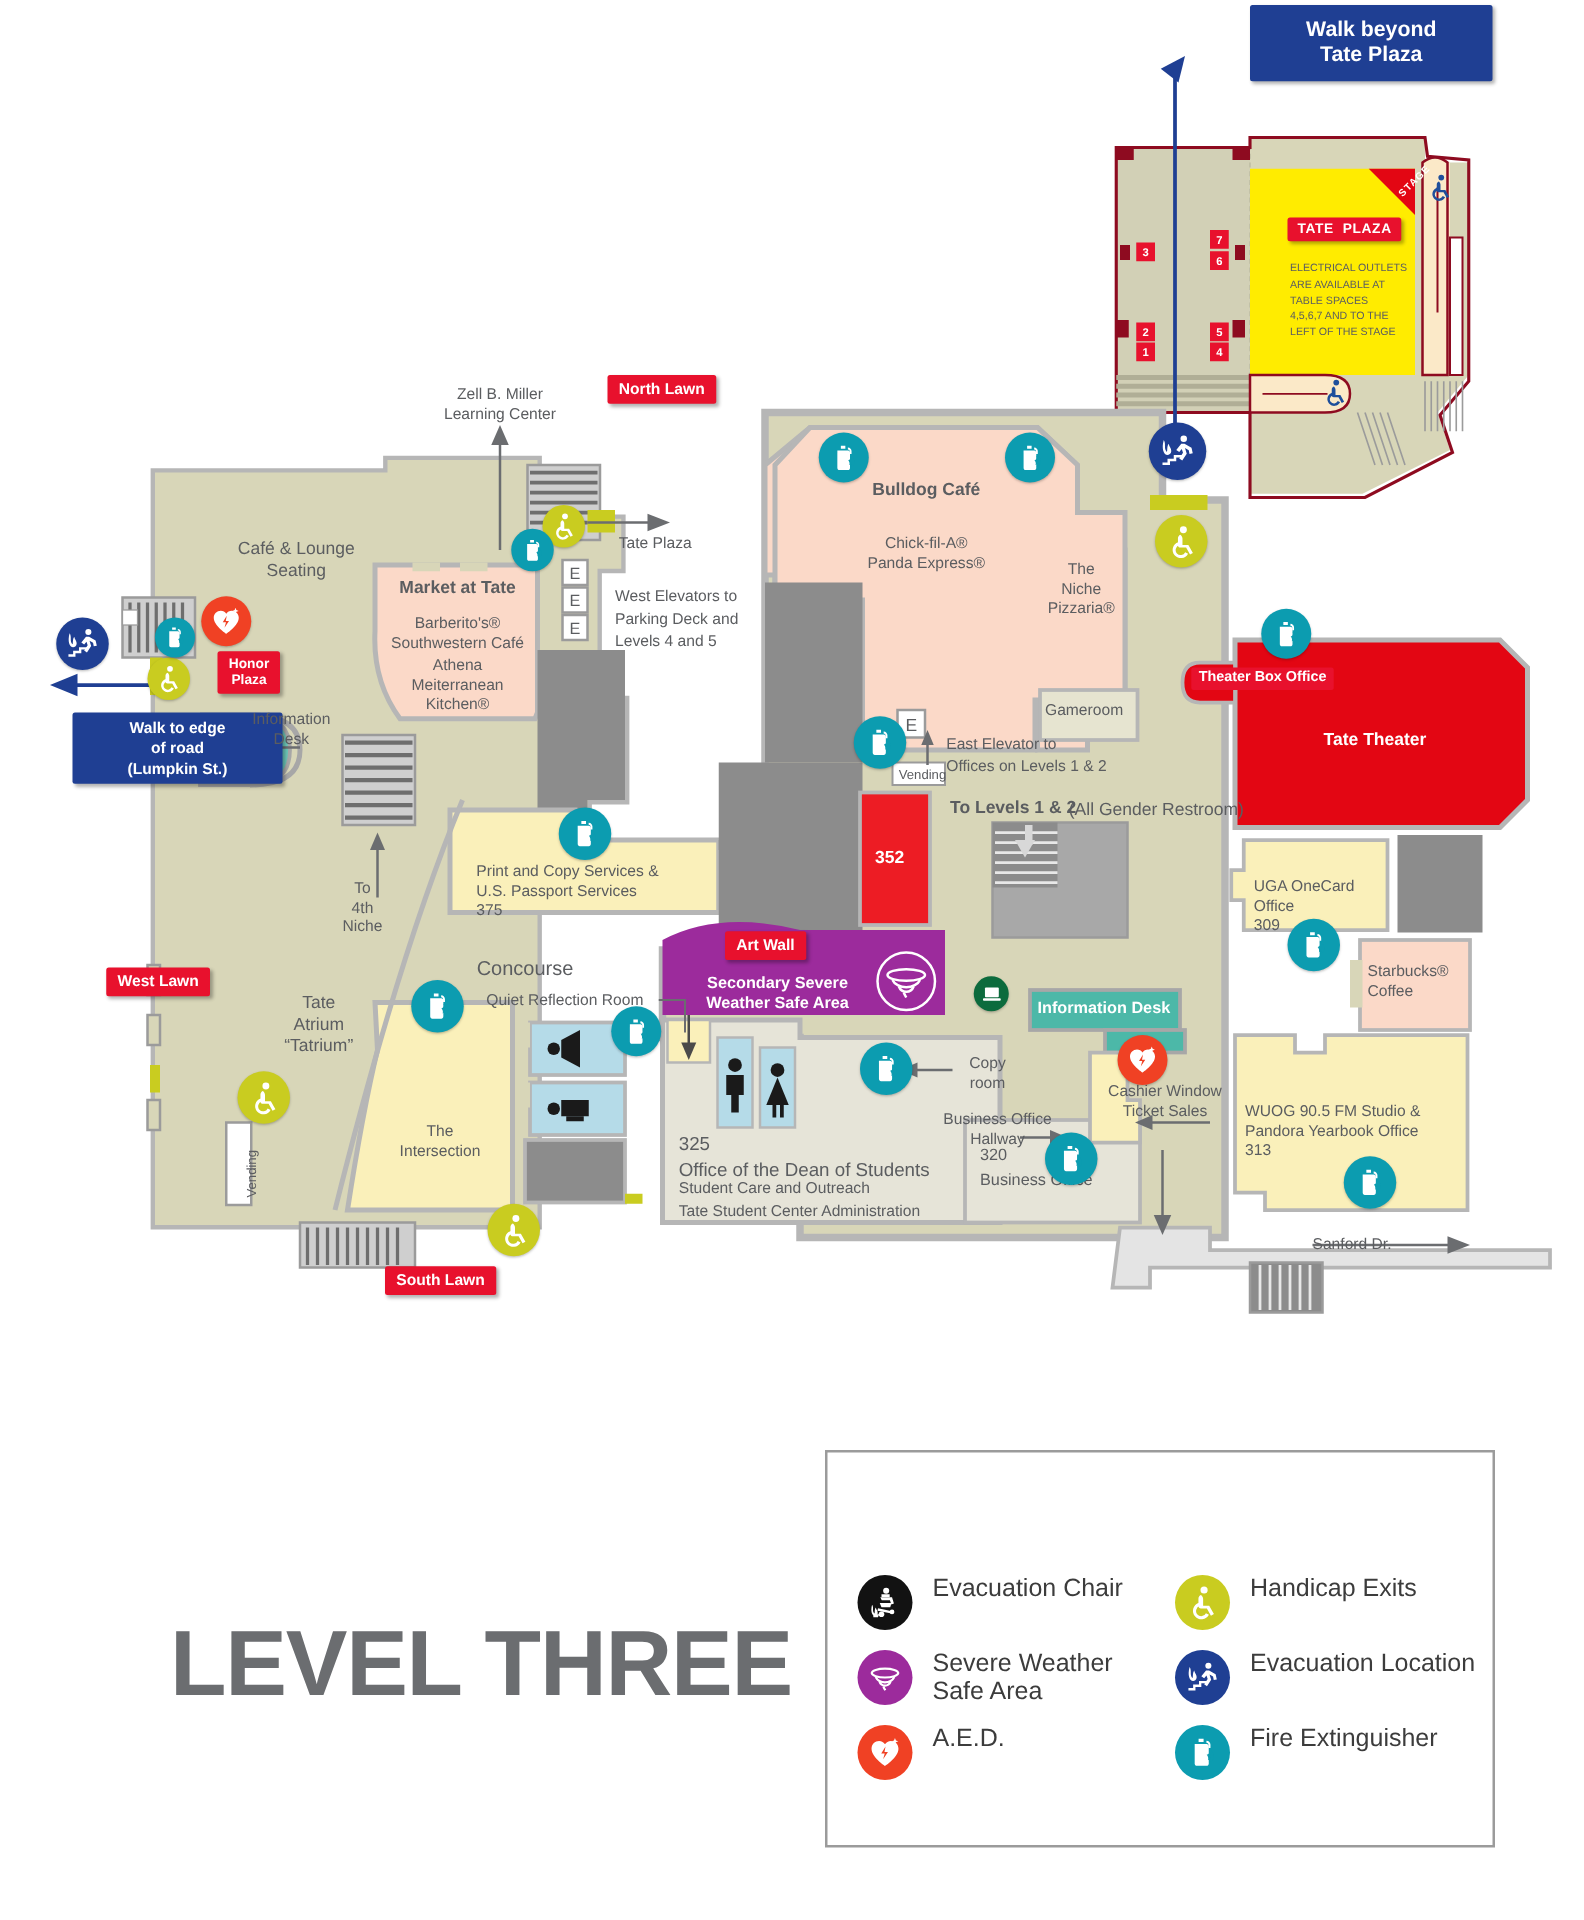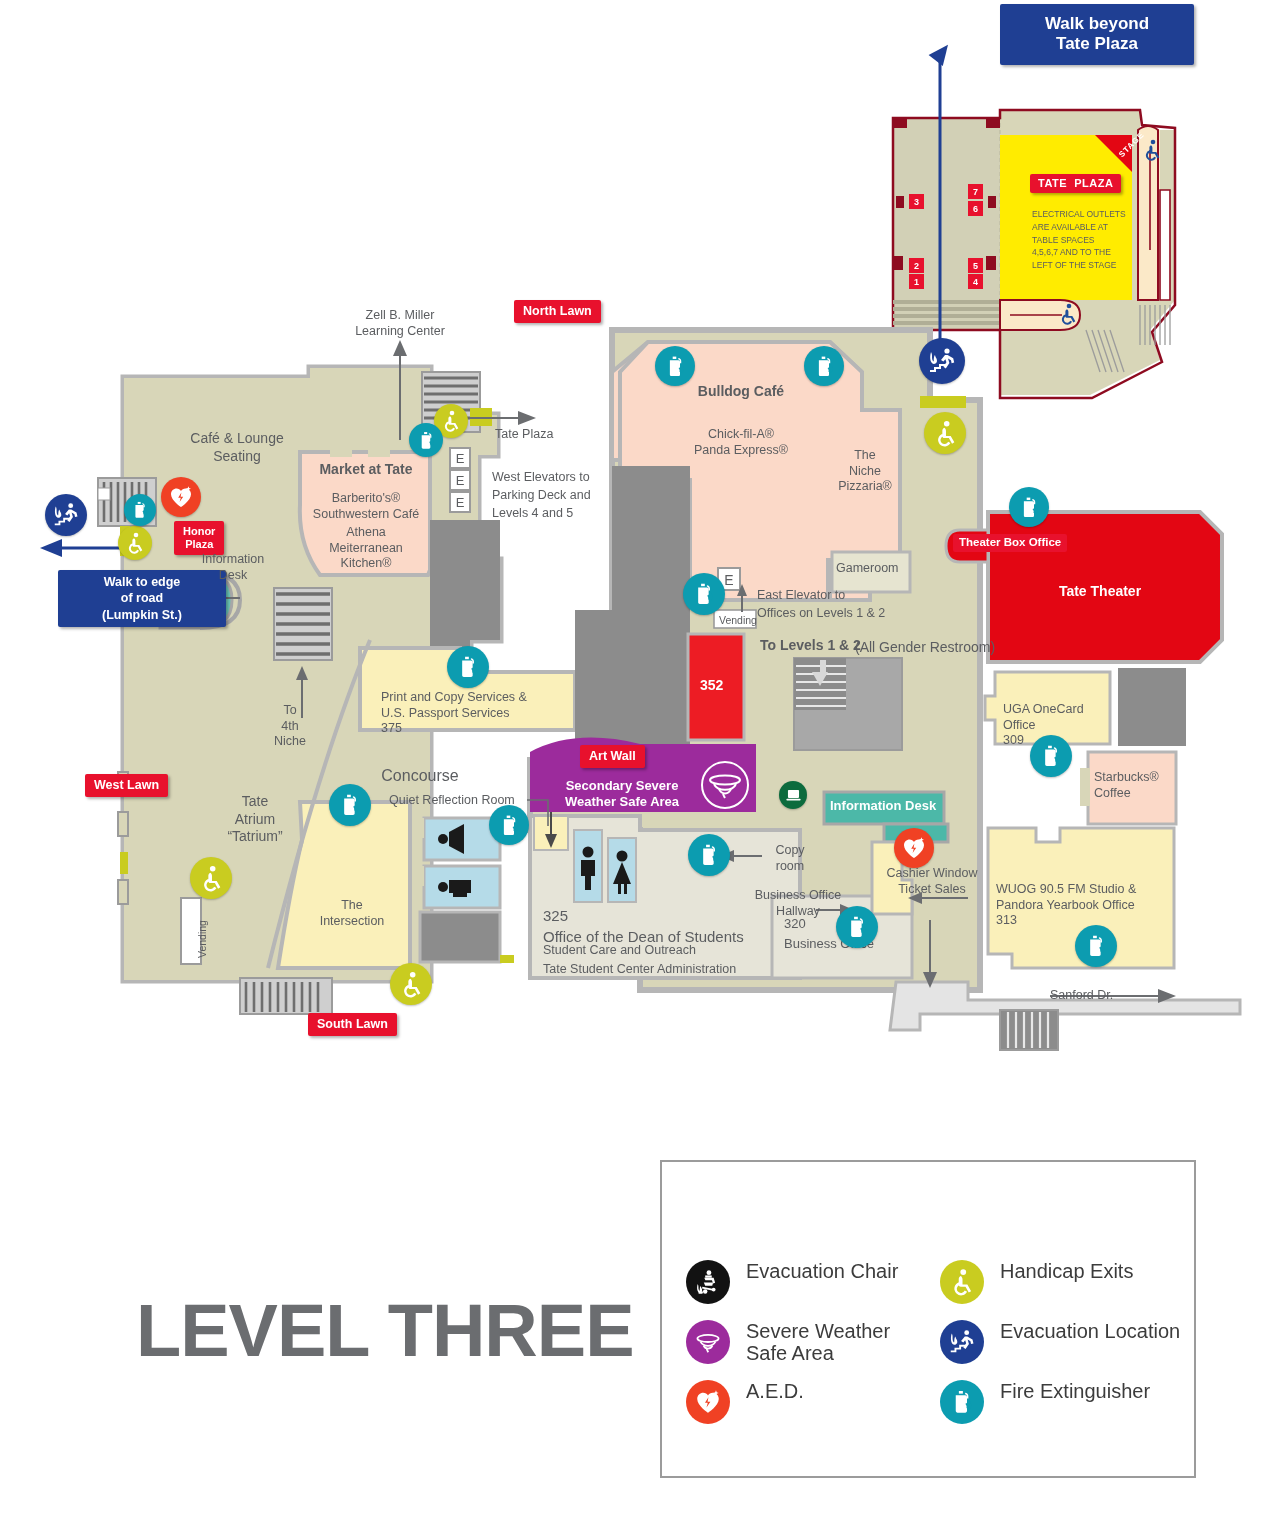--- a/index.html
+++ b/index.html
@@ -439,21 +439,21 @@
             display:flex;align-items:center;justify-content:center;font-weight:bold;">6</div>
 <div class="abs" style="left:909px;top:258px;width:15px;height:15px;background:#e8112d;color:#fff;font-size:9px;
             display:flex;align-items:center;justify-content:center;font-weight:bold;">2</div>
 <div class="abs" style="left:909px;top:274px;width:15px;height:15px;background:#e8112d;color:#fff;font-size:9px;
             display:flex;align-items:center;justify-content:center;font-weight:bold;">1</div>
 <div class="abs" style="left:968px;top:258px;width:15px;height:15px;background:#e8112d;color:#fff;font-size:9px;
             display:flex;align-items:center;justify-content:center;font-weight:bold;">5</div>
 <div class="abs" style="left:968px;top:274px;width:15px;height:15px;background:#e8112d;color:#fff;font-size:9px;
             display:flex;align-items:center;justify-content:center;font-weight:bold;">4</div>
 
-<div class="chip red" style="left:514px;top:300px;">North Lawn</div>
+<div class="chip red" style="left:486px;top:300px;">North Lawn</div>
 <div class="chip red" style="left:85px;top:774px;">West Lawn</div>
 <div class="chip red" style="left:308px;top:1013px;">South Lawn</div>
 <div class="chip red" style="left:174px;top:521px;text-align:center;font-size:11px;">Honor
 Plaza</div>
 <div class="chip red" style="left:580px;top:745px;">Art Wall</div>
 <div class="chip red" style="left:953px;top:534px;box-shadow:none;font-size:11.5px;padding:2px 6px;">Theater Box Office</div>
 <div class="lbl b" style="left:700px;top:677px;color:#fff;font-size:14px;">352</div>
 
 <div class="chip navy" style="left:58px;top:570px;width:150px;font-size:12.5px;line-height:1.3;">Walk to edge
 of road
@@ -511,21 +511,21 @@
 Weather Safe Area</div>
 
 <div class="lbl sm rot" style="left:196px;top:958px;">Vending</div>
 
 <div class="lbl c" style="left:400px;top:308px;">Zell B. Miller
 Learning Center</div>
 <div class="lbl" style="left:495px;top:427px;">Tate Plaza</div>
 <div class="lbl" style="left:492px;top:468px;line-height:1.45;">West Elevators to
 Parking Deck and
 Levels 4 and 5</div>
-<div class="lbl c" style="left:233px;top:552px;">Information
+<div class="lbl c" style="left:233px;top:568px;">Information
 Desk</div>
 <div class="lbl c" style="left:290px;top:703px;">To
 4th
 Niche</div>
 <div class="lbl" style="left:757px;top:586px;line-height:1.45;">East Elevator to
 Offices on Levels 1 &amp; 2</div>
 <div class="lbl b" style="left:760px;top:637px;font-size:14px;">To Levels 1 &amp; 2</div>
 <div class="lbl" style="left:855px;top:639px;font-size:14px;">(All Gender Restroom)</div>
 <div class="lbl c" style="left:790px;top:843px;">Copy
 room</div>

